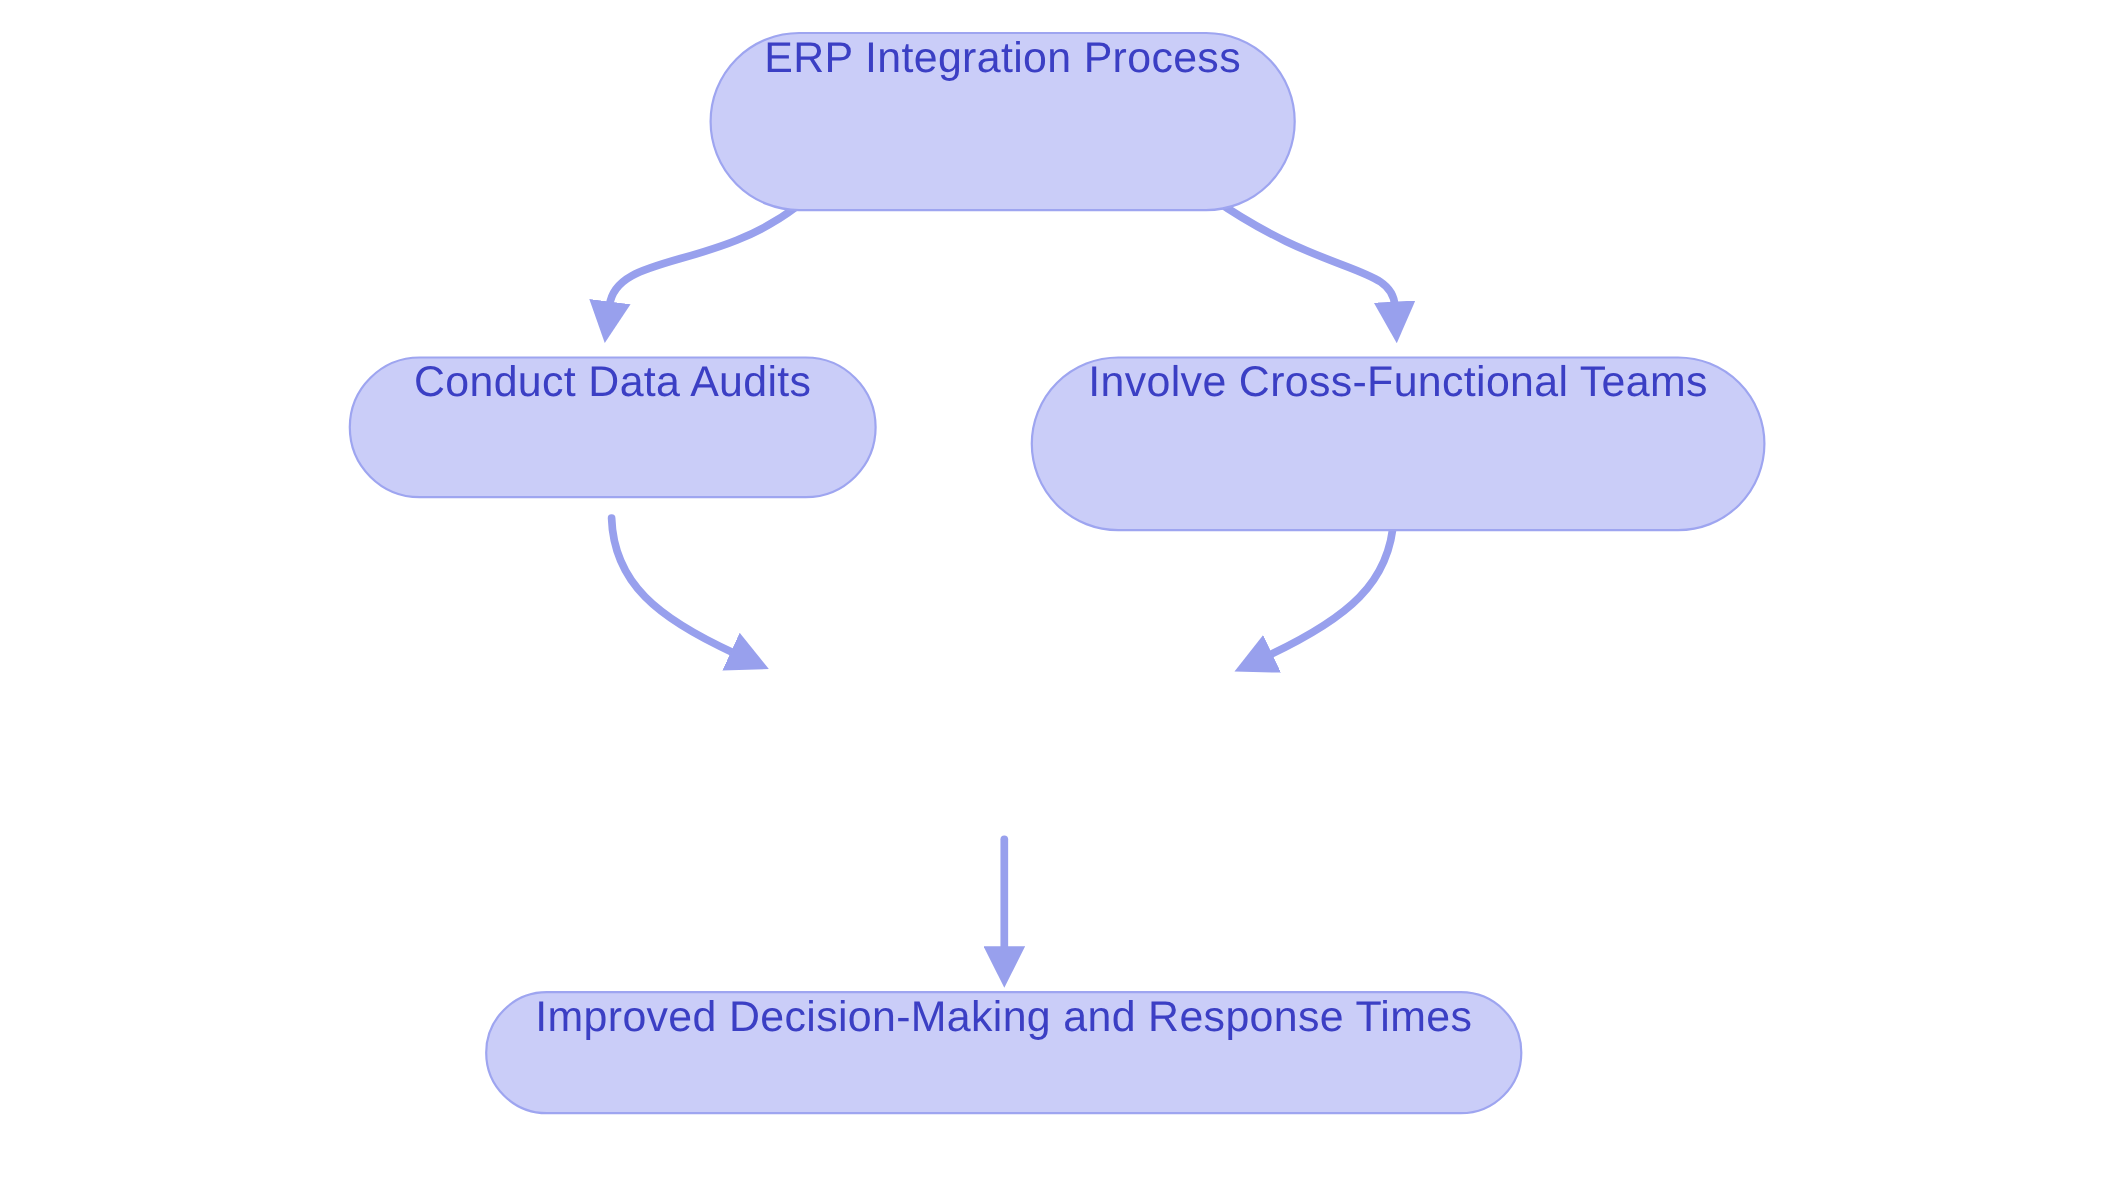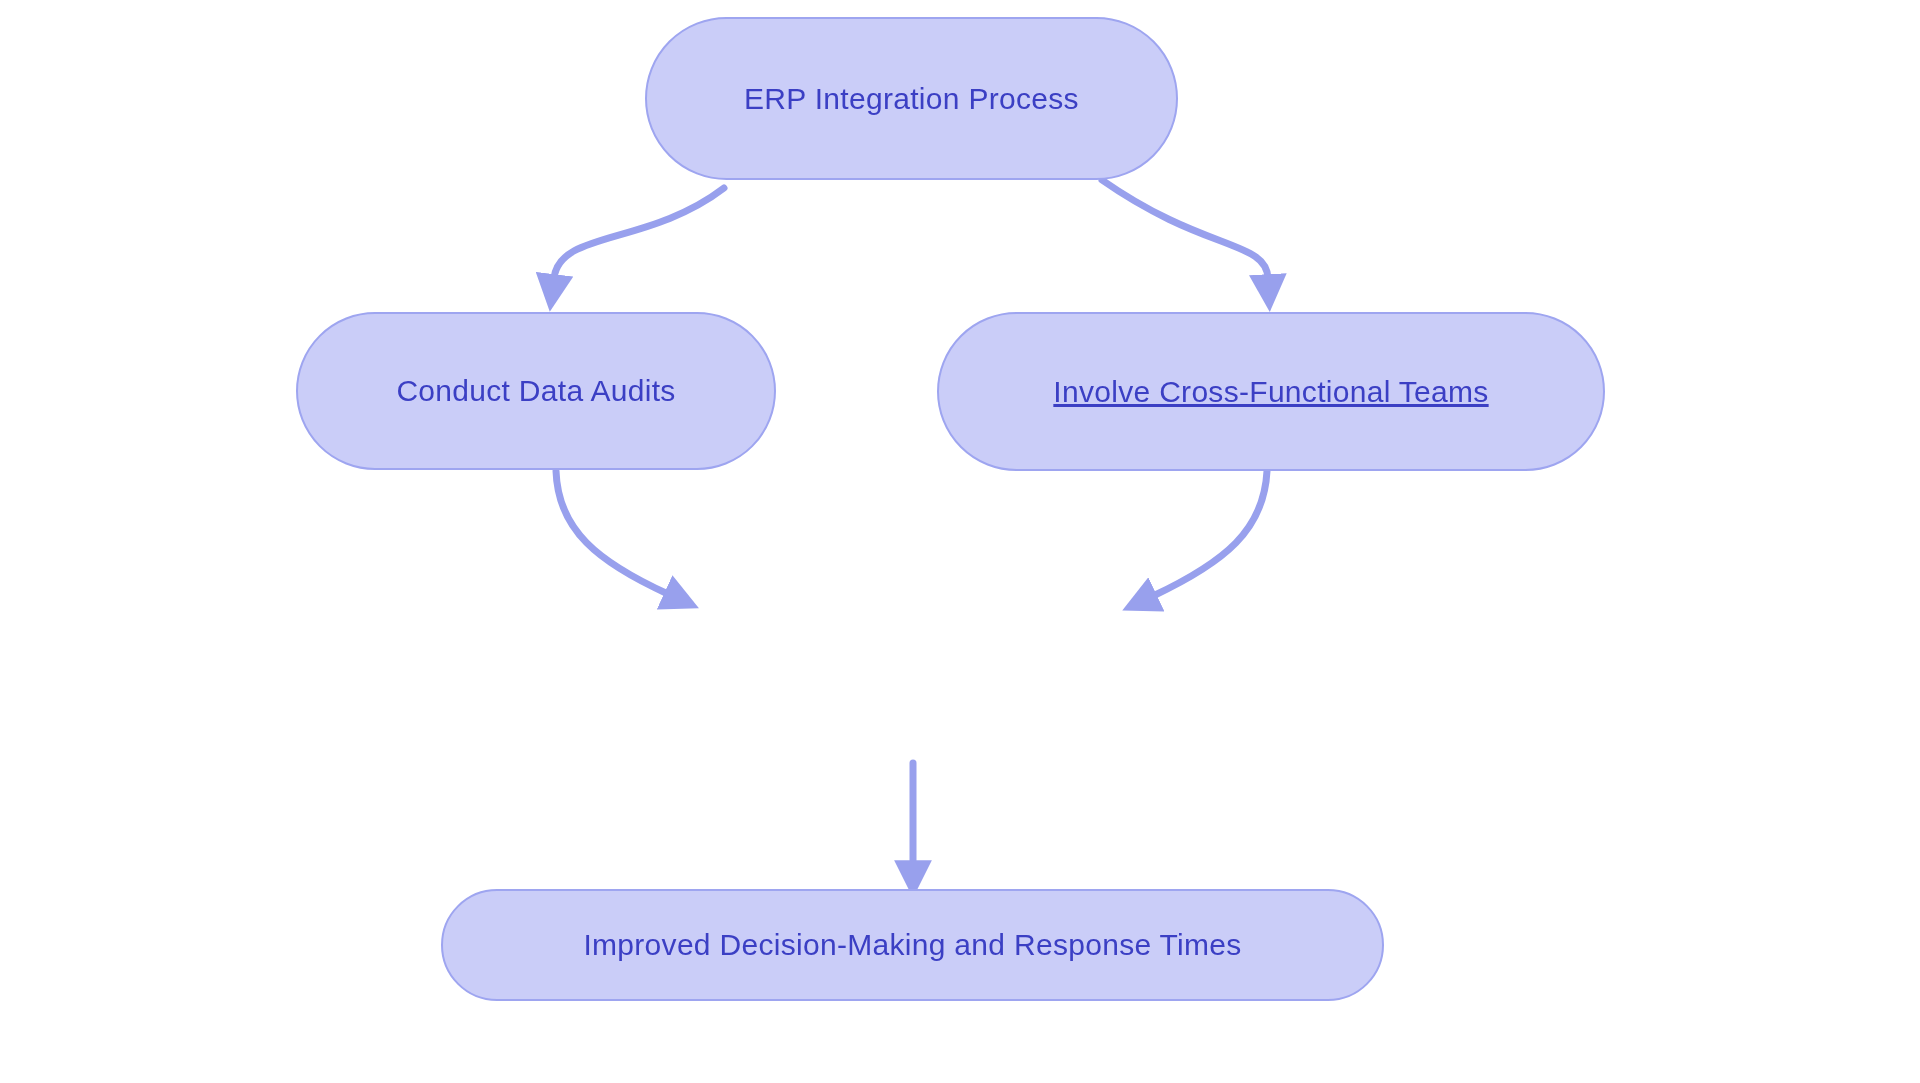--- a/index.html
+++ b/index.html
@@ -25,31 +25,31 @@
     height: 1083px;
     pointer-events: none;
   }
   .node {
     position: absolute;
     box-sizing: border-box;
     background: #cacdf8;
     border: 2px solid #9ea5f0;
     border-radius: 90px;
     display: flex;
-    align-items: center;
     justify-content: center;
     text-align: center;
     color: #3b3fc4;
-    font-size: 30px;
+    font-size: 39px;
     letter-spacing: 0.3px;
     padding: 0 30px;
+    margin-top: 12px;
   }
   .node-top        { left: 645px;  top: 17px;  width: 533px; height: 163px; }
-  .node-left       { left: 296px;  top: 312px; width: 480px; height: 158px; }
-  .node-right      { left: 937px;  top: 312px; width: 668px; height: 159px; text-decoration: underline; }
+  .node-left       { left: 317px;  top: 312px; width: 480px; height: 129px; }
+  .node-right      { left: 937px;  top: 312px; width: 668px; height: 159px; }
   .node-merge      { left: 645px;  top: 608px; width: 535px; height: 155px; }
   .node-bottom     { left: 441px;  top: 889px; width: 943px; height: 112px; }
   .edge {
     fill: none;
     stroke: #98a0ed;
     stroke-width: 7;
     stroke-linecap: round;
   }
 </style>
 </head>

